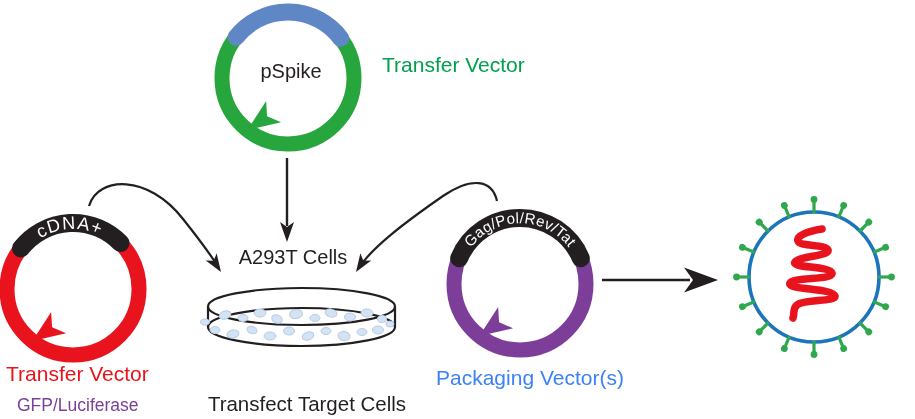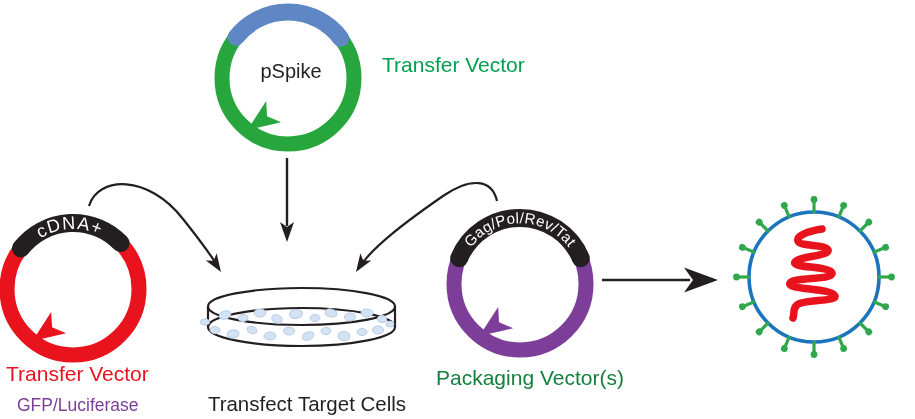--- a/index.html
+++ b/index.html
@@ -6,21 +6,21 @@
   .stage{
     position:relative;width:915px;height:419px;background:#ffffff;overflow:hidden;
     font-family:"Liberation Sans",sans-serif;
   }
   .abs{position:absolute;}
   .label{position:absolute;white-space:nowrap;line-height:1.1;}
   .lbl-black{color:#231F20;}
   .lbl-green{color:#00A04E;}
   .lbl-red{color:#E8131C;}
   .lbl-purple{color:#7B3F99;}
-  .lbl-blue{color:#15803d;}
+  .lbl-blue{color:#3b82f6;}
   svg{position:absolute;overflow:visible;}
   .overlay{pointer-events:none;}
 </style>
 </head>
 <body>
 
 <div class="stage">
 
   <svg class="abs" style="left:203px;top:-7px" width="170" height="170">
     <circle cx="85" cy="85" r="66" fill="none" stroke-width="15" stroke="#27A63D"></circle>
@@ -82,20 +82,21 @@
       <ellipse cx="80" cy="58" rx="6" ry="4"></ellipse>
       <ellipse cx="99" cy="53" rx="5.5" ry="4"></ellipse>
       <ellipse cx="118" cy="58" rx="6" ry="4" transform="rotate(-20 118 58)"></ellipse>
       <ellipse cx="136" cy="53" rx="5" ry="3.5"></ellipse>
       <ellipse cx="154" cy="58" rx="6" ry="4.5" transform="rotate(10 154 58)"></ellipse>
       <ellipse cx="172" cy="54" rx="5" ry="3.5"></ellipse>
       <ellipse cx="188" cy="52" rx="5.5" ry="4"></ellipse>
       <ellipse cx="200" cy="46" rx="4" ry="3"></ellipse>
     </g>
   </svg>
+  <div class="label lbl-black" style="left:213px;top:246px;width:160px;text-align:center;font-size:20px;">A293T Cells</div>
   <div class="label lbl-black" style="left:197px;top:353px;width:220px;text-align:center;font-size:20.5px;margin-top:40px;">Transfect Target Cells</div>
 
   <svg class="abs" style="left:729px;top:192px" width="170" height="170">
     <defs>
       <g id="spike-def">
         <line x1="85" y1="21" x2="85" y2="10" stroke-width="3.2"></line>
         <circle cx="85" cy="7.5" r="3.4" stroke="none"></circle>
       </g>
     </defs>
     <circle cx="85" cy="85" r="65" fill="#ffffff" stroke-width="3.6" stroke="#1B74BC"></circle>

